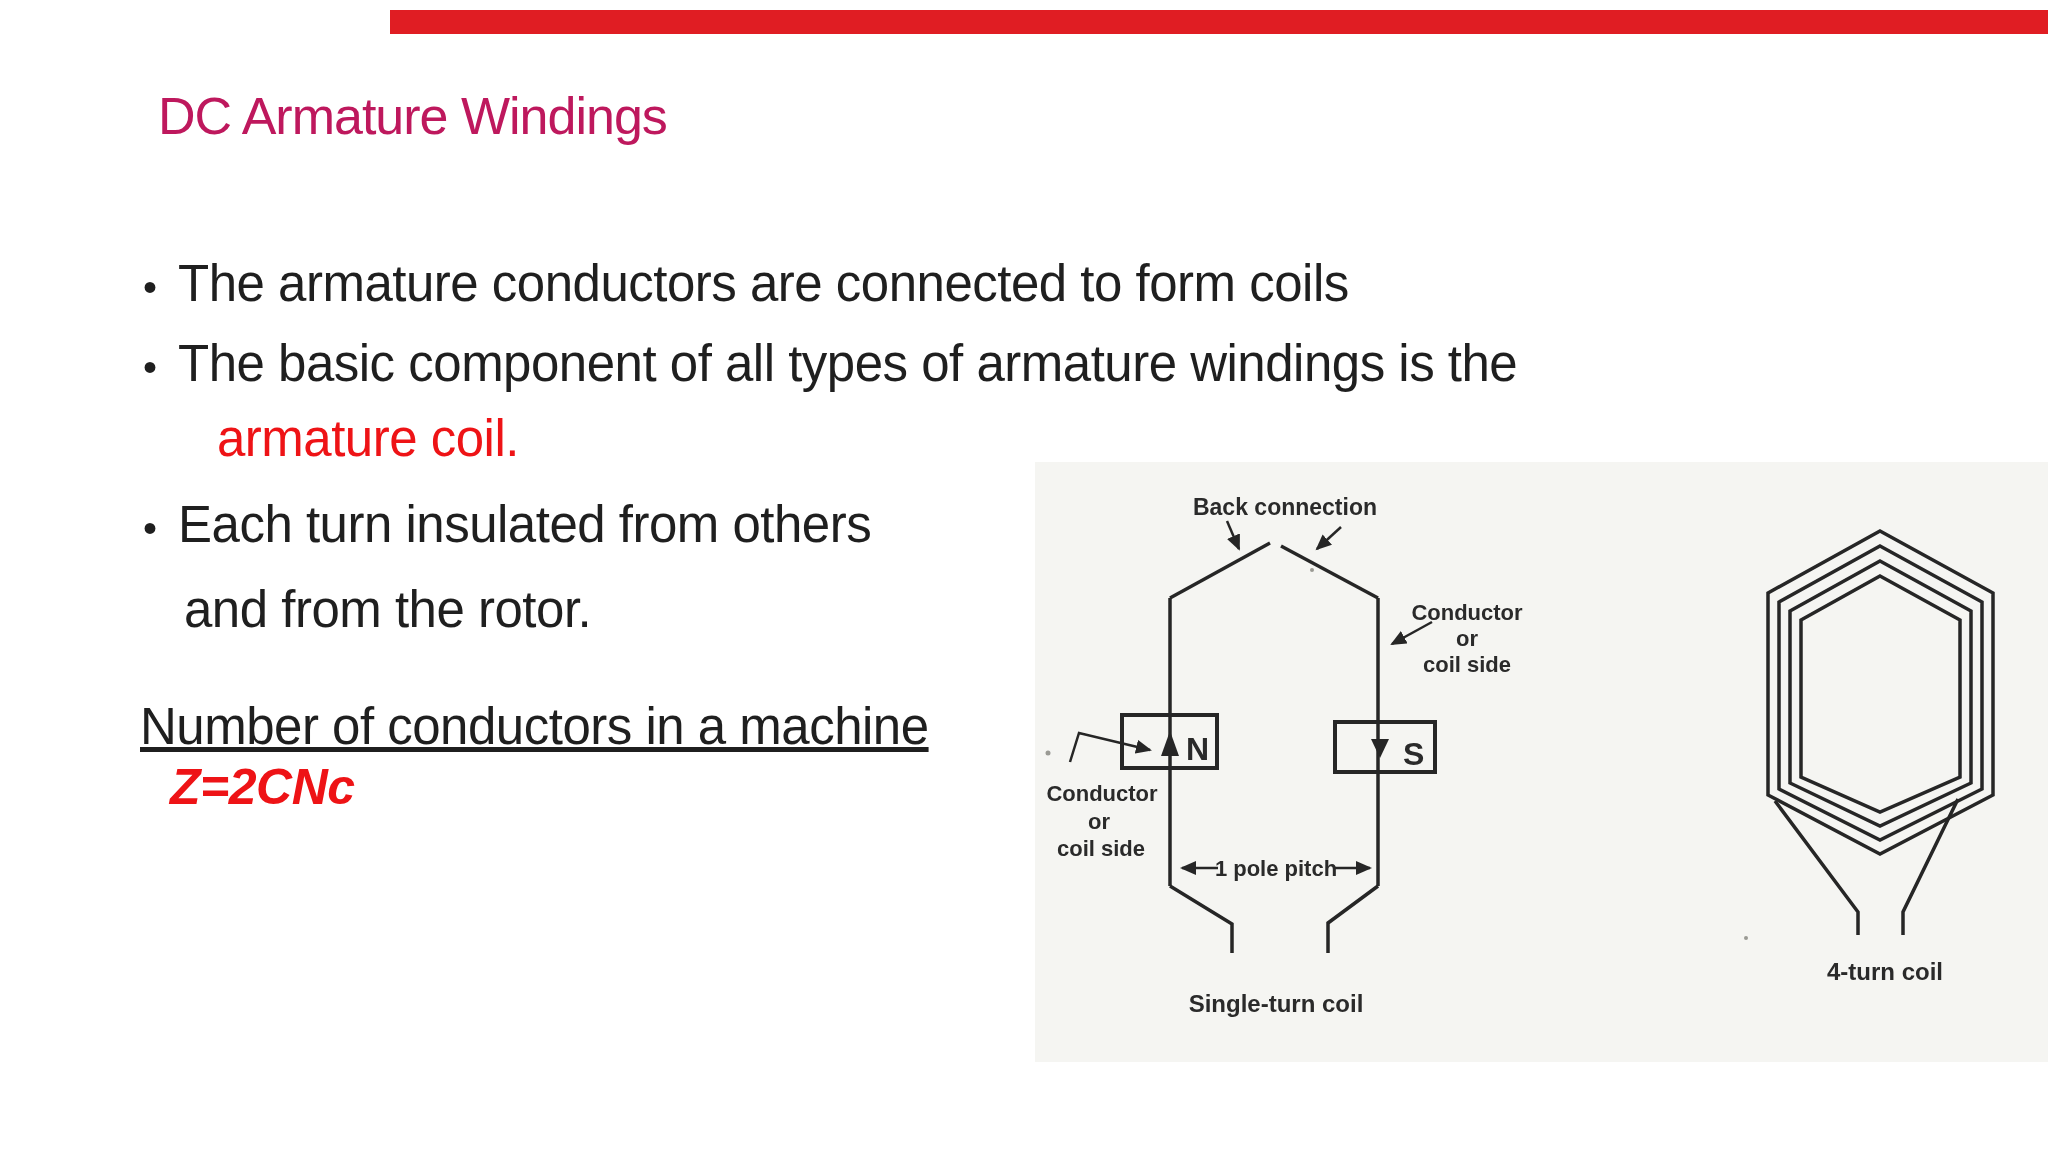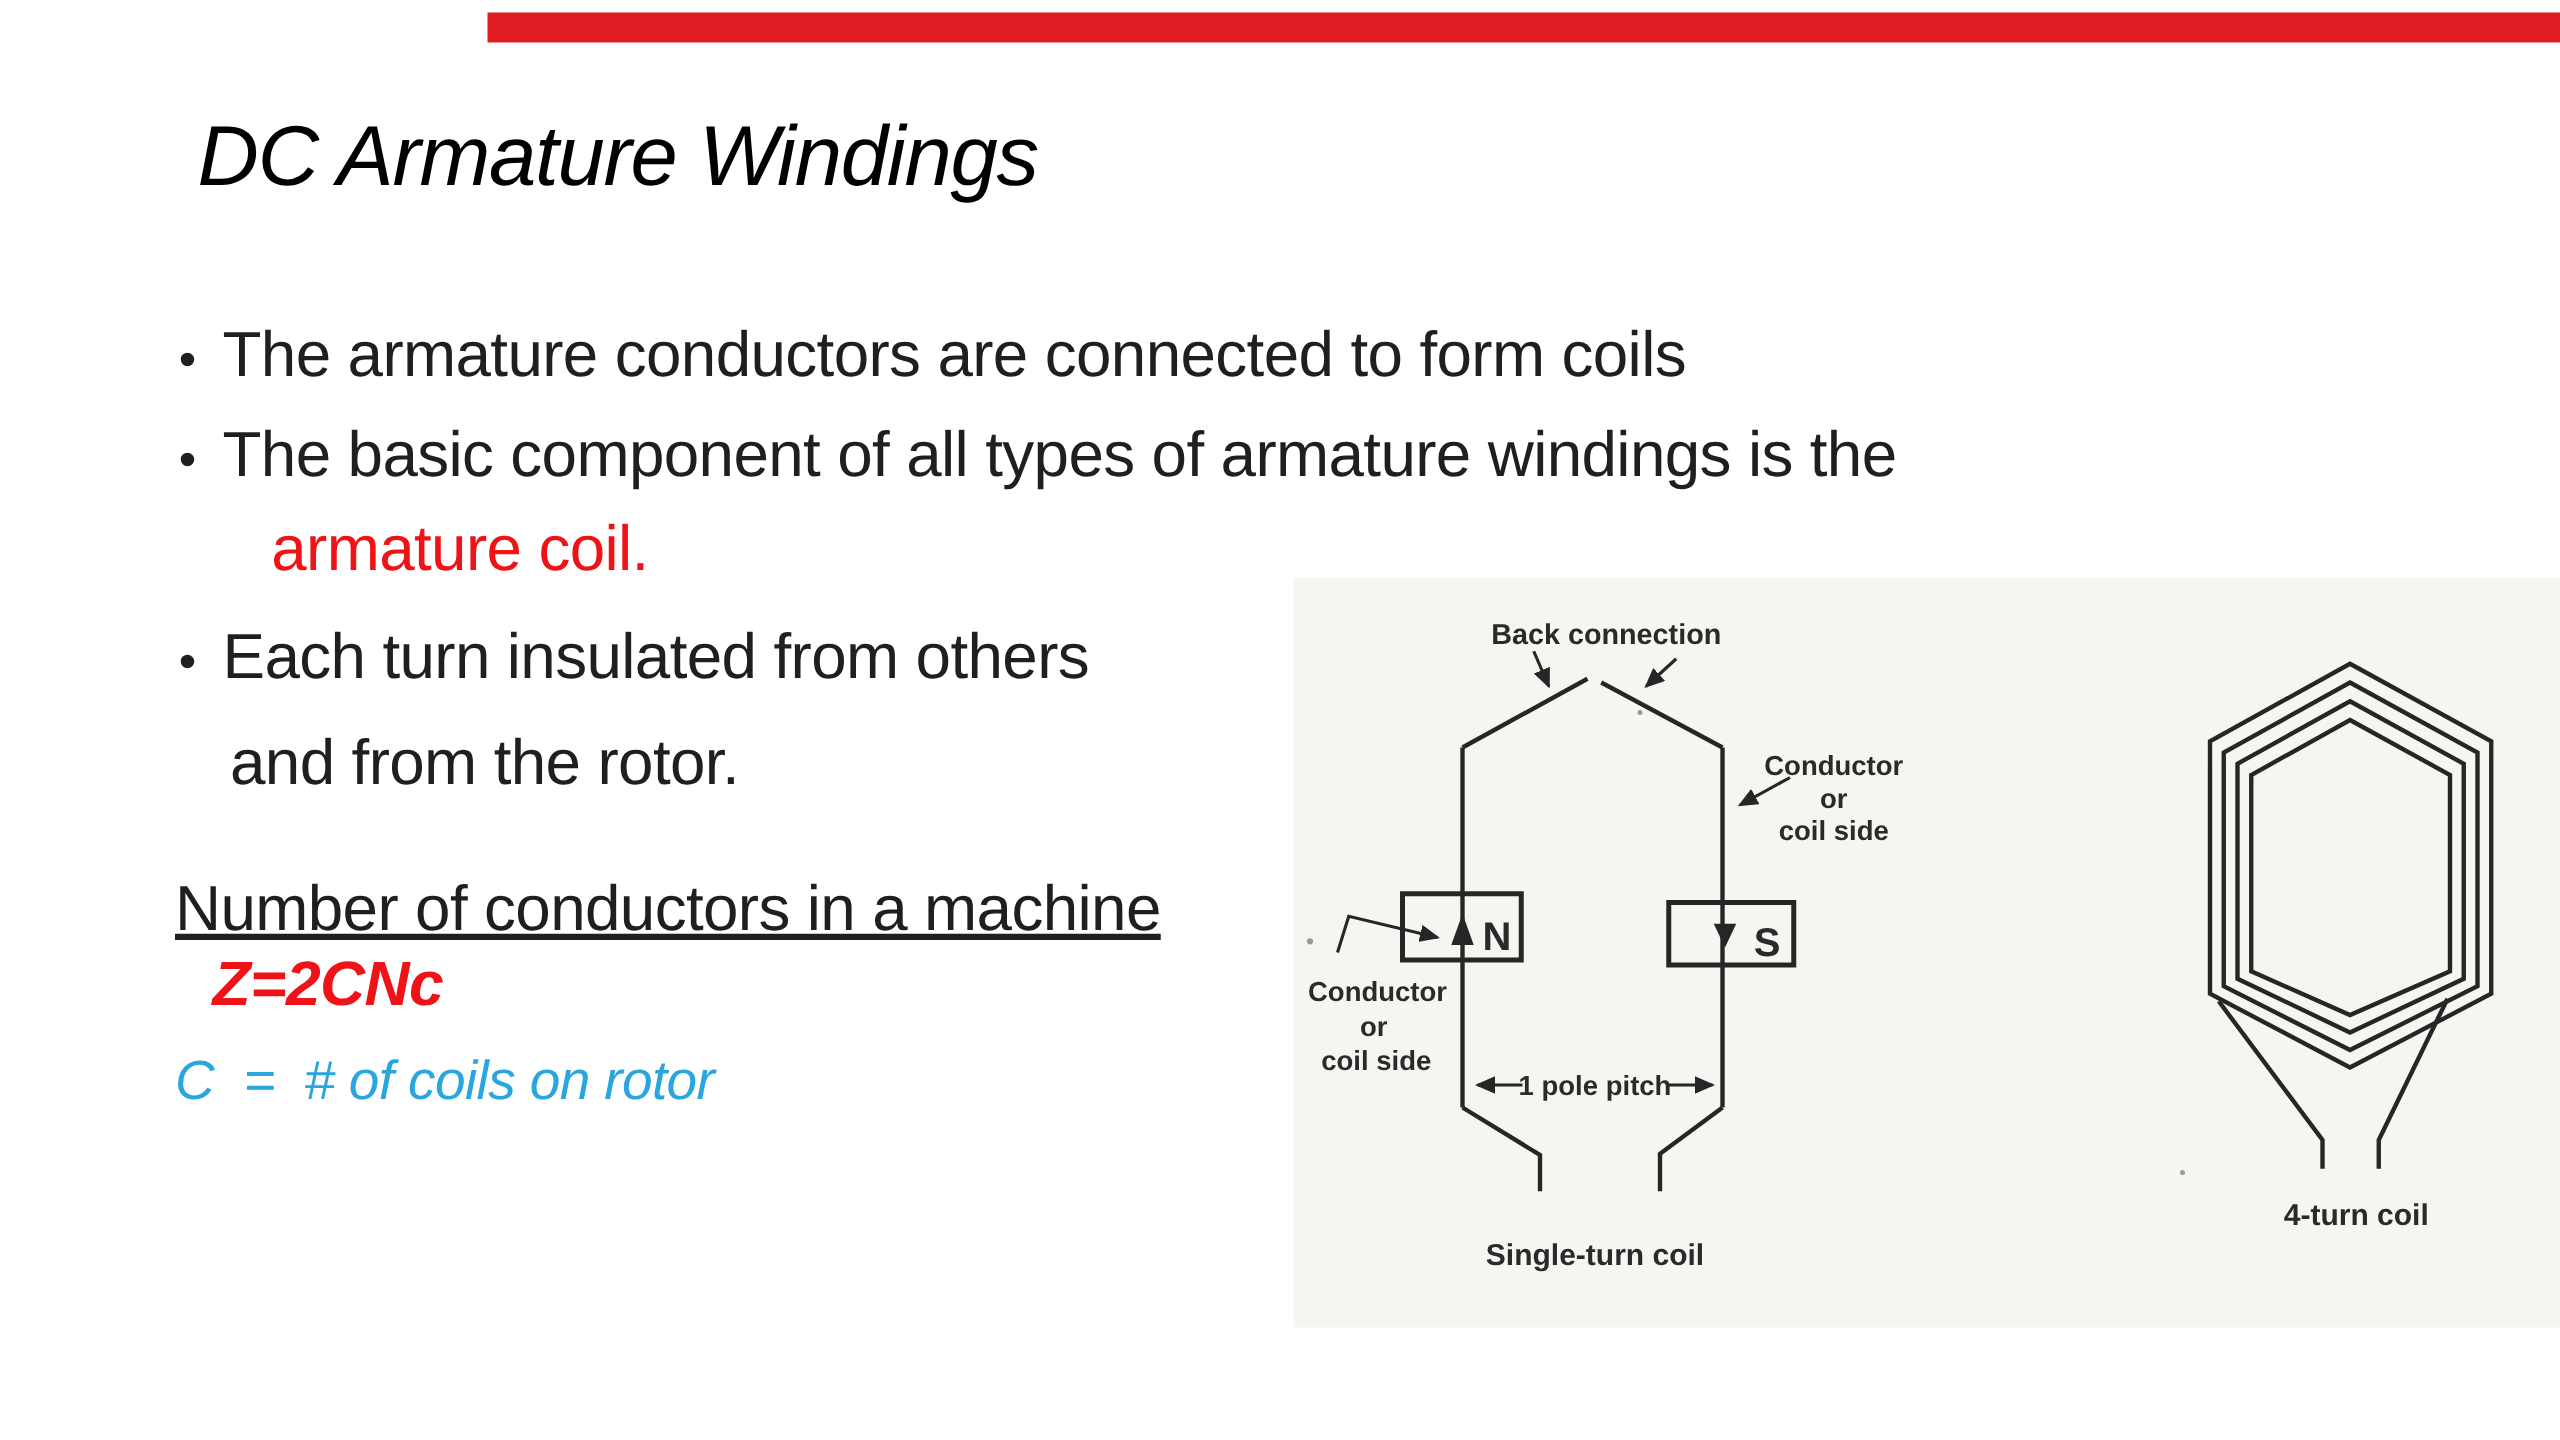--- a/index.html
+++ b/index.html
@@ -20,25 +20,24 @@
     color:var(--black);
   }
   .accent-bar{
     position:absolute;
     left:390px;top:10px;right:0;height:24px;
     background:var(--accent);
   }
   .title{
     position:absolute;
     left:158px;top:88px;
-    font-size:68px;line-height:1.1;
+    font-size:52px;line-height:1.1;
     letter-spacing:-1px;
-    color:#000000;
+    color:#be185d;
     font-weight:400;
-    font-style:italic;
   }
   .line{
     position:absolute;
     left:140px;
     font-size:51px;line-height:1.2;
     letter-spacing:-0.5px;
     white-space:pre;
     color:var(--black);
   }
   .bullet-line{display:flex;align-items:baseline;left:143px;}
@@ -90,21 +89,20 @@
   <div class="line bullet-line" style="top:494px;">
     <span class="dot">•</span>
     <span>Each turn insulated from others</span>
   </div>
   <div class="line indent2" style="top:579px;">and from the rotor.</div>
 
   <div class="line" style="top:696px;text-decoration:underline;">Number of conductors in a machine</div>
 
   <div class="line formula" style="top:757px;margin-left:30px;">Z=2CNc</div>
 
-  <div class="line blue-def" style="top:839px;">C  =  # of coils on rotor</div>
 
 
   <div class="scan-panel">
     <svg viewBox="1035 462 1013 600" xmlns="http://www.w3.org/2000/svg">
       <defs>
         <marker id="ah" markerUnits="userSpaceOnUse" markerWidth="18" markerHeight="14" refX="14" refY="7" orient="auto">
           <path d="M0,0 L16,7 L0,14 Z" fill="#262626"></path>
         </marker>
       </defs>
 

